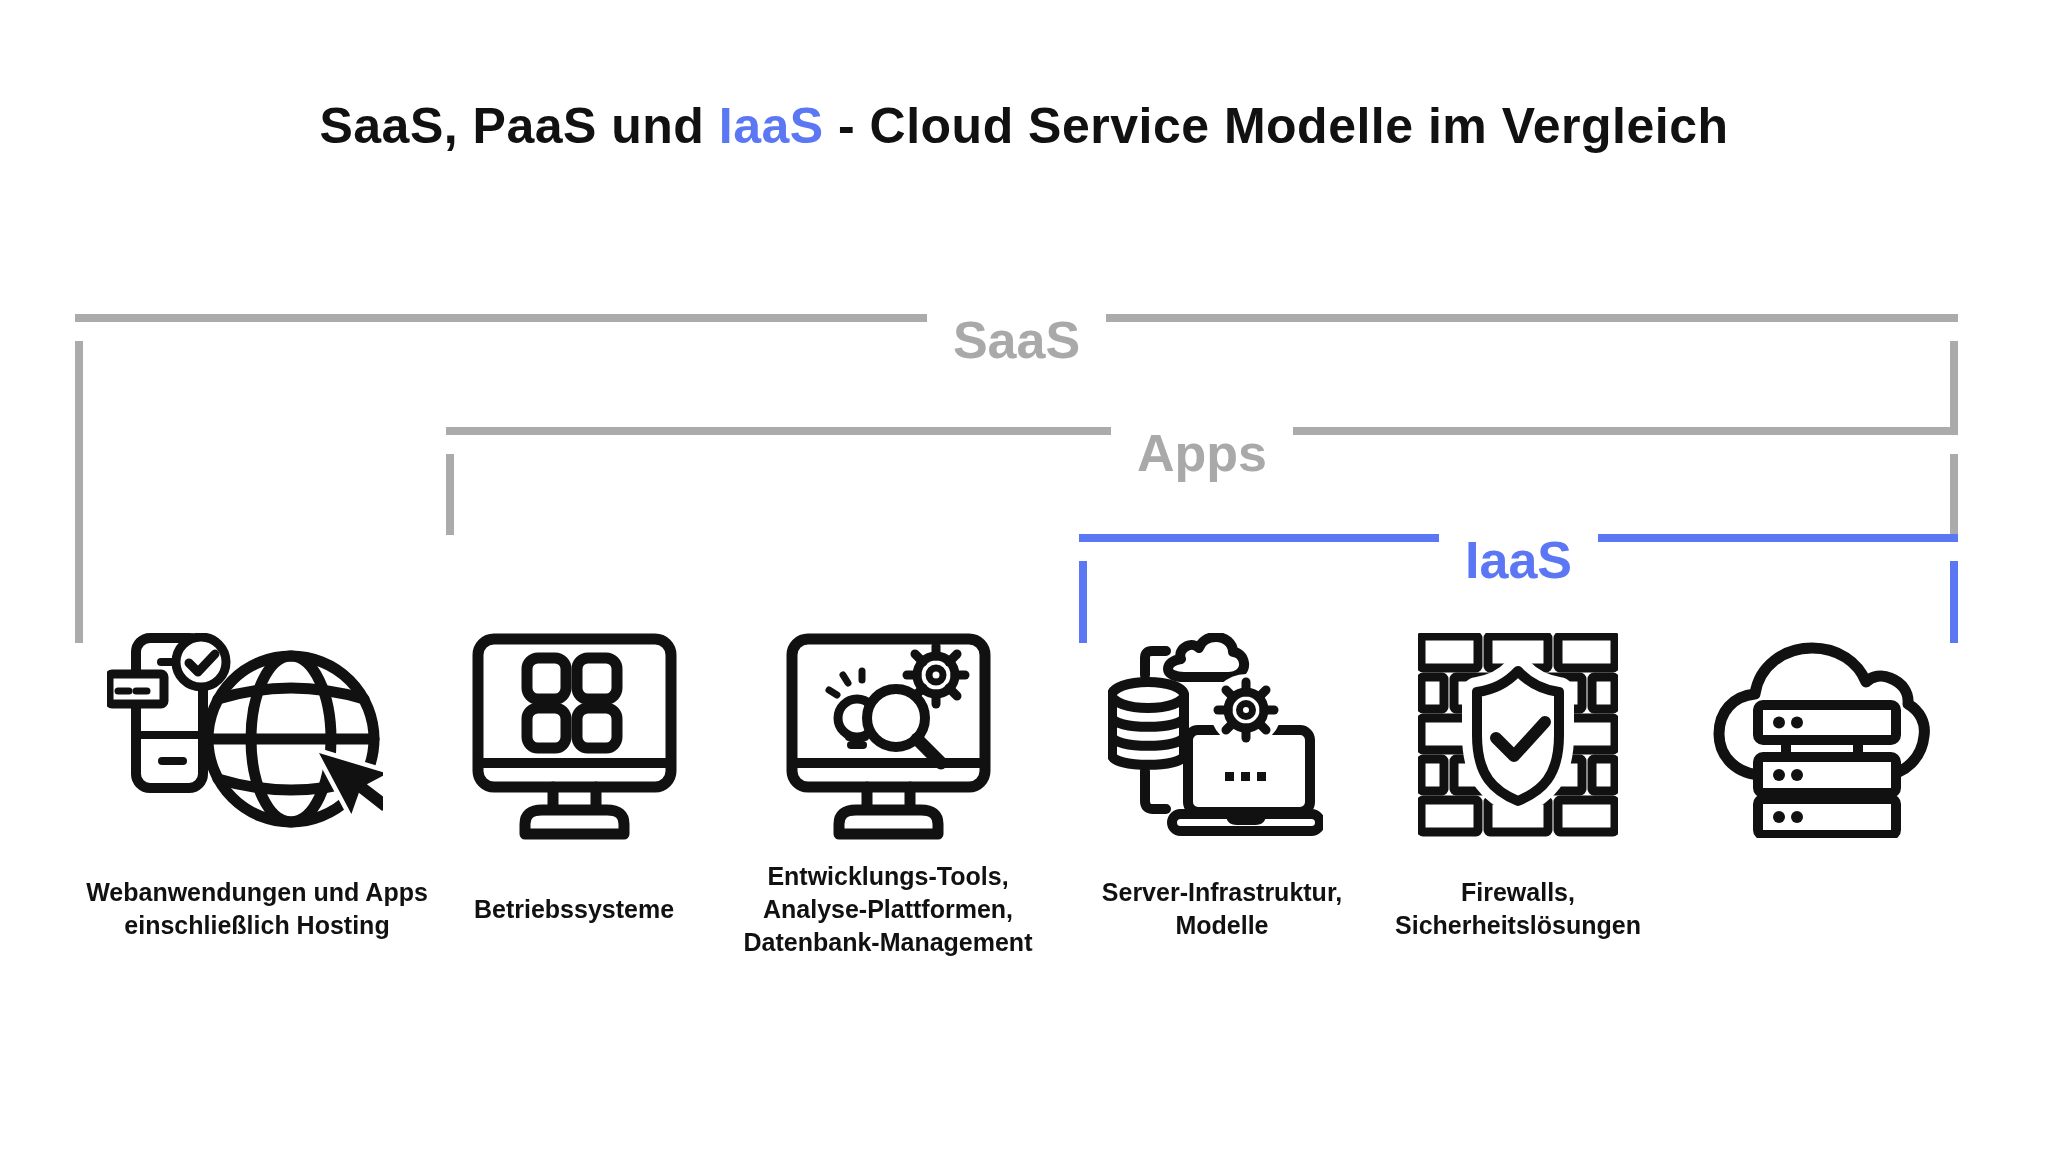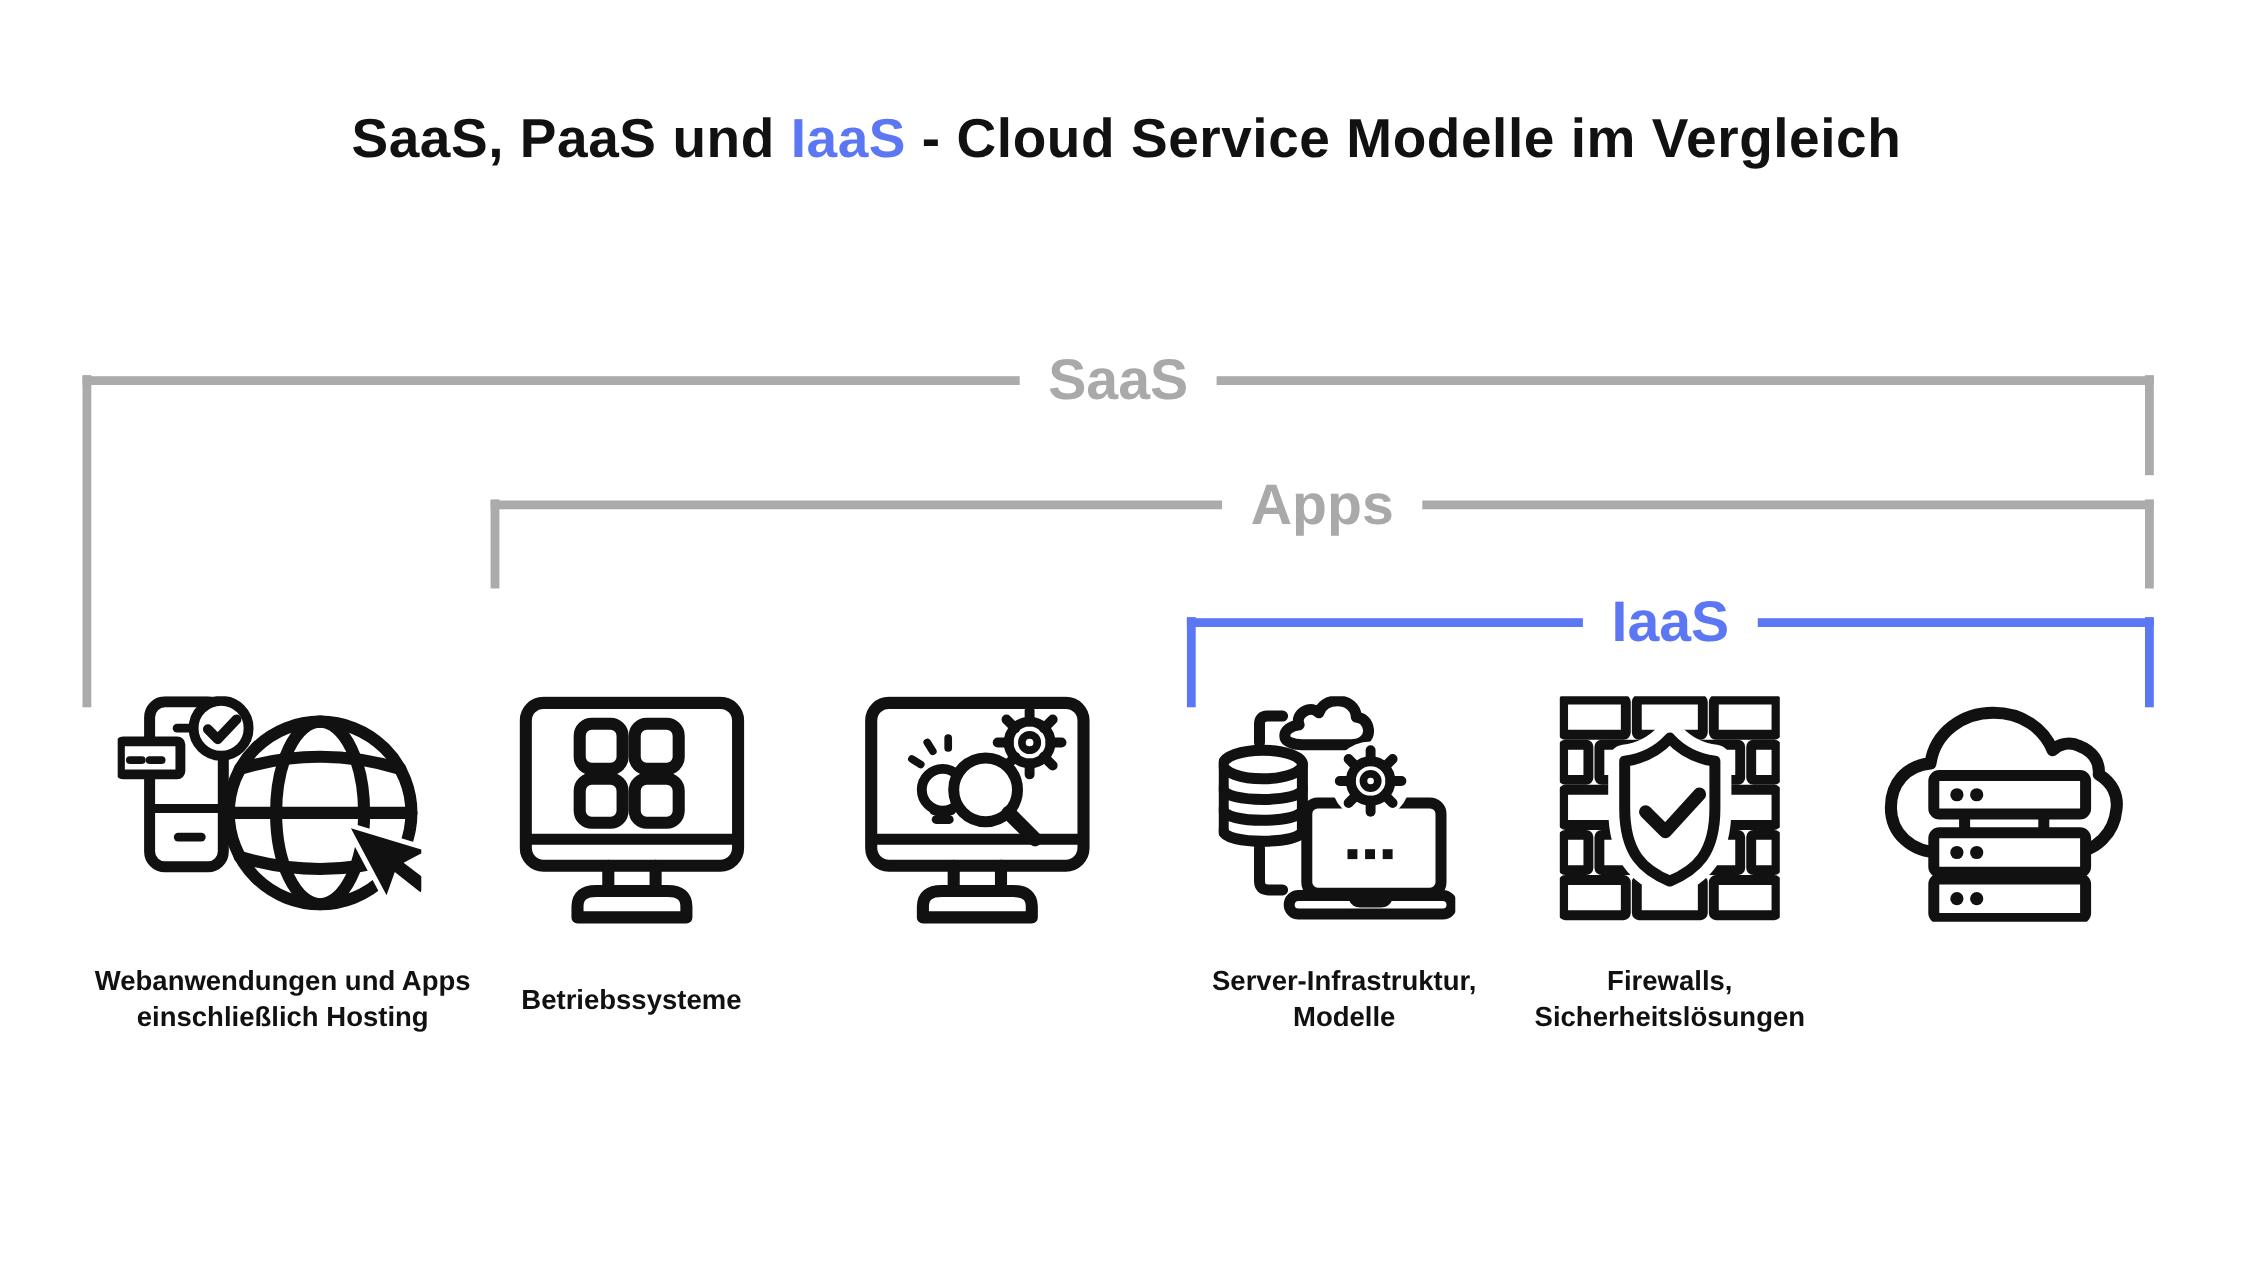--- a/index.html
+++ b/index.html
@@ -24,21 +24,20 @@
     color:#111111;
     letter-spacing:0.5px;
     line-height:72px;
     white-space:nowrap;
   }
   .title .hl { color:#5B77F3; }
 
   .bracket {
     position:absolute;
     display:flex;
-    align-items:center;
     gap:26px;
     height:64px;
   }
   .bracket .seg { flex:1; height:8px; }
   .seg.gray  { background:#ABABAB; }
   .seg.blue  { background:#5B77F3; }
   .bracket-label {
     font-size:52px;
     font-weight:700;
     line-height:1;
@@ -202,20 +201,25 @@
         </g>
 
         <circle class="stw" cx="110" cy="85" r="29" stroke-width="10"></circle>
         <path class="st" stroke-width="13" d="M131,106 L155,130"></path>
         <g class="st" stroke-width="11">
           <path d="M81,154 V175"></path>
           <path d="M124,154 V175"></path>
           <path d="M53,201 L53,191 Q53,177 70,177 L135,177 Q152,177 152,191 L152,201 Z"></path>
         </g>
       </svg>
+    </div>
+    <div class="label-box">
+      <div class="label-line">Entwicklungs-Tools,</div>
+      <div class="label-line">Analyse-Plattformen,</div>
+      <div class="label-line">Datenbank-Management</div>
     </div>
   </div>
 
   <div class="item" style="left:1052px;">
     <div class="icon-box">
       <svg width="215" height="205" viewBox="0 0 215 205" style="margin-left:-14px;">
         <g class="st" stroke-width="10">
           <path d="M58,18 H44 Q37,18 37,25 V42"></path>
           <path d="M37,138 V168 Q37,176 45,176 H58"></path>
         </g>

